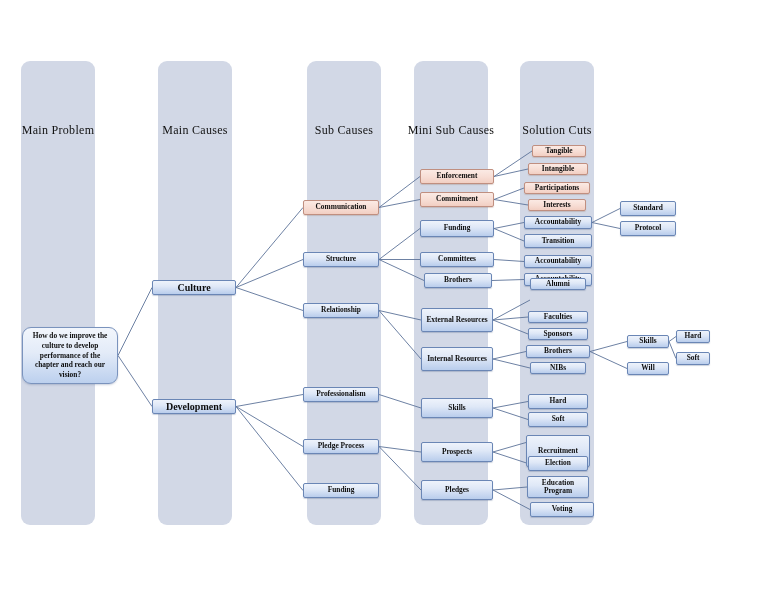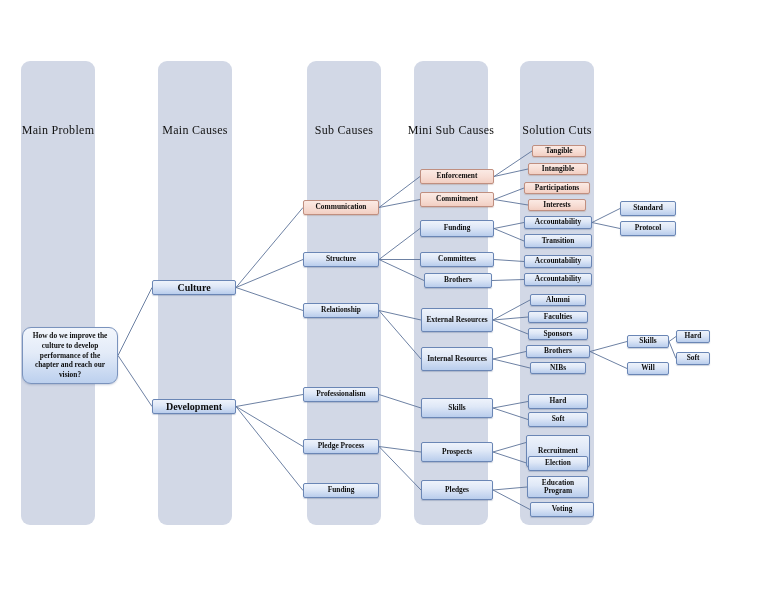--- a/index.html
+++ b/index.html
@@ -112,21 +112,21 @@
       <div class="node" style="left: 421px; top: 442px; width: 72px; height: 20px;">Prospects</div>
       <div class="node" style="left: 421px; top: 480px; width: 72px; height: 20px;">Pledges</div>
       <div class="node pink" style="left: 532px; top: 145px; width: 54px; height: 12px;">Tangible</div>
       <div class="node pink" style="left: 528px; top: 163px; width: 60px; height: 12px;">Intangible</div>
       <div class="node pink" style="left: 524px; top: 182px; width: 66px; height: 12px;">Participations</div>
       <div class="node pink" style="left: 528px; top: 199px; width: 58px; height: 12px;">Interests</div>
       <div class="node" style="left: 524px; top: 216px; width: 68px; height: 13px;">Accountability</div>
       <div class="node" style="left: 524px; top: 234px; width: 68px; height: 14px;">Transition</div>
       <div class="node" style="left: 524px; top: 255px; width: 68px; height: 13px;">Accountability</div>
       <div class="node" style="left: 524px; top: 273px; width: 68px; height: 13px;">Accountability</div>
-      <div class="node" style="left: 530px; top: 294px; width: 56px; height: 12px;">Alumni</div>
+      <div class="node" style="left: 530px; top: 278px; width: 56px; height: 12px;">Alumni</div>
       <div class="node" style="left: 528px; top: 311px; width: 60px; height: 12px;">Faculties</div>
       <div class="node" style="left: 528px; top: 328px; width: 60px; height: 12px;">Sponsors</div>
       <div class="node" style="left: 526px; top: 345px; width: 64px; height: 13px;">Brothers</div>
       <div class="node" style="left: 530px; top: 362px; width: 56px; height: 12px;">NIBs</div>
       <div class="node" style="left: 528px; top: 394px; width: 60px; height: 15px;">Hard</div>
       <div class="node" style="left: 528px; top: 412px; width: 60px; height: 15px;">Soft</div>
       <div class="node" style="left: 526px; top: 435px; width: 64px; height: 32px;">Recruitment</div>
       <div class="node" style="left: 528px; top: 456px; width: 60px; height: 15px;">Election</div>
       <div class="node" style="left: 527px; top: 476px; width: 62px; height: 22px;">Education Program</div>
       <div class="node" style="left: 530px; top: 502px; width: 64px; height: 15px;">Voting</div>

